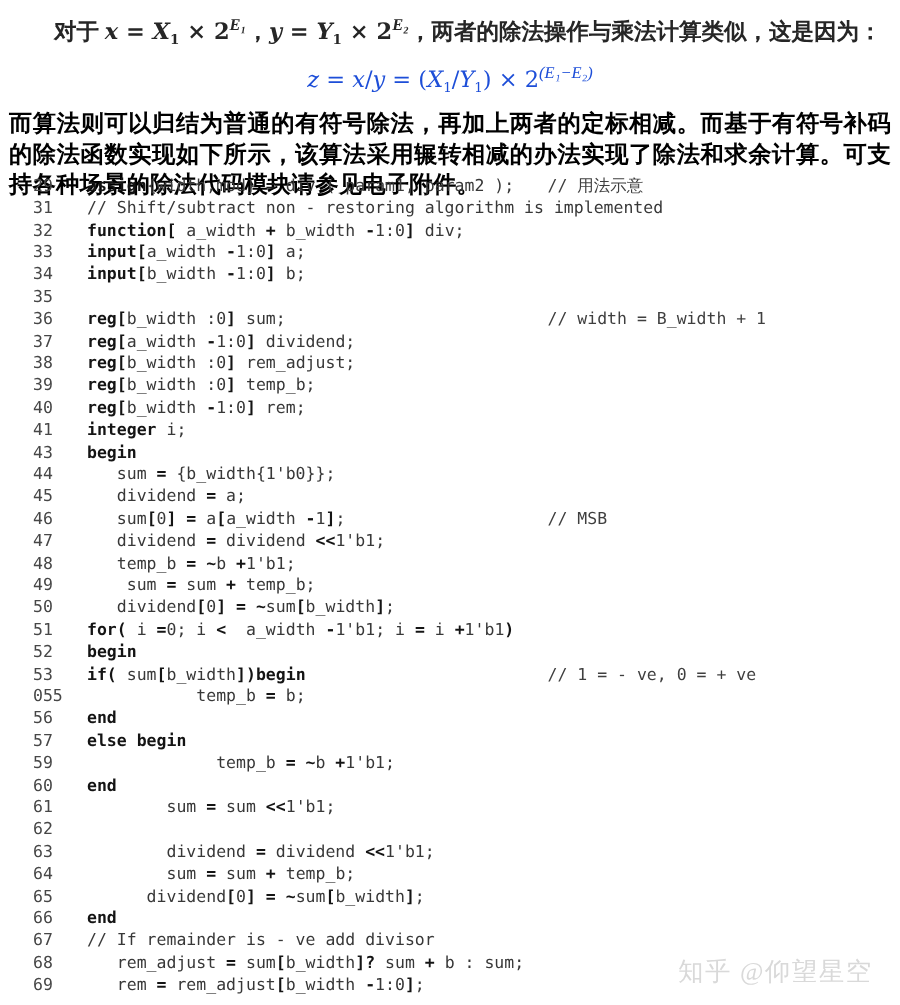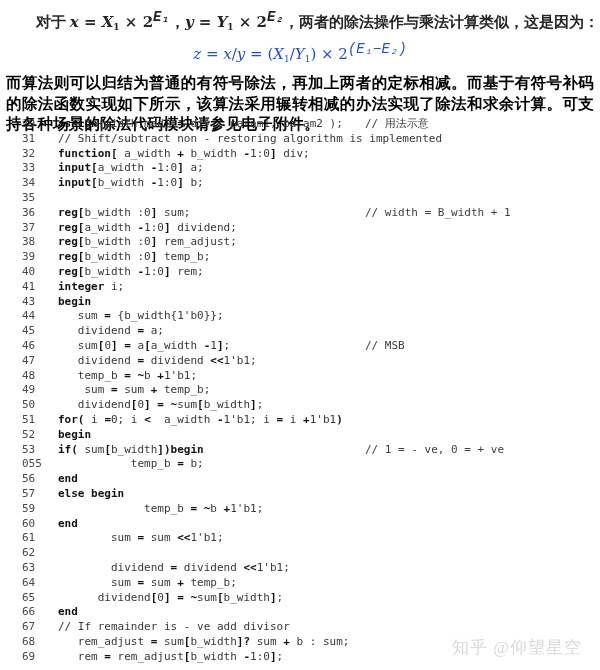--- a/index.html
+++ b/index.html
@@ -23,21 +23,21 @@
   .paragraph{
     margin-top:3px;
     font-size:15.5px;line-height:20.5px;
     font-weight:600;text-align:justify;color:#000000;
     letter-spacing:0.2px;
   }
   .seg-c{font-family:"Liberation Serif",serif;}
   .seg-n{font-family:"DejaVu Serif",serif;}
   .seg-i{font-family:"DejaVu Serif",serif;font-style:italic;}
   .seg-sb{font-family:"DejaVu Serif",serif;font-size:9px;vertical-align:-3px;}
-  .seg-sp{font-family:Liberation Mono, monospace;font-style:italic;font-size:14px;vertical-align:6px;}
+  .seg-sp{font-family:Liberation Serif, serif;font-style:italic;font-size:11px;vertical-align:6px;}
   
   .code{
     position:absolute;top:117px;left:0;width:600px;
     font-family:"DejaVu Sans Mono",monospace;
     font-size:11px;color:#383838;
   }
   .code-line{position:relative;height:14.8px;line-height:14.8px;white-space:pre;}
   .ln{
     position:absolute;left:22px;width:28px;text-align:left;
     color:#474747;

